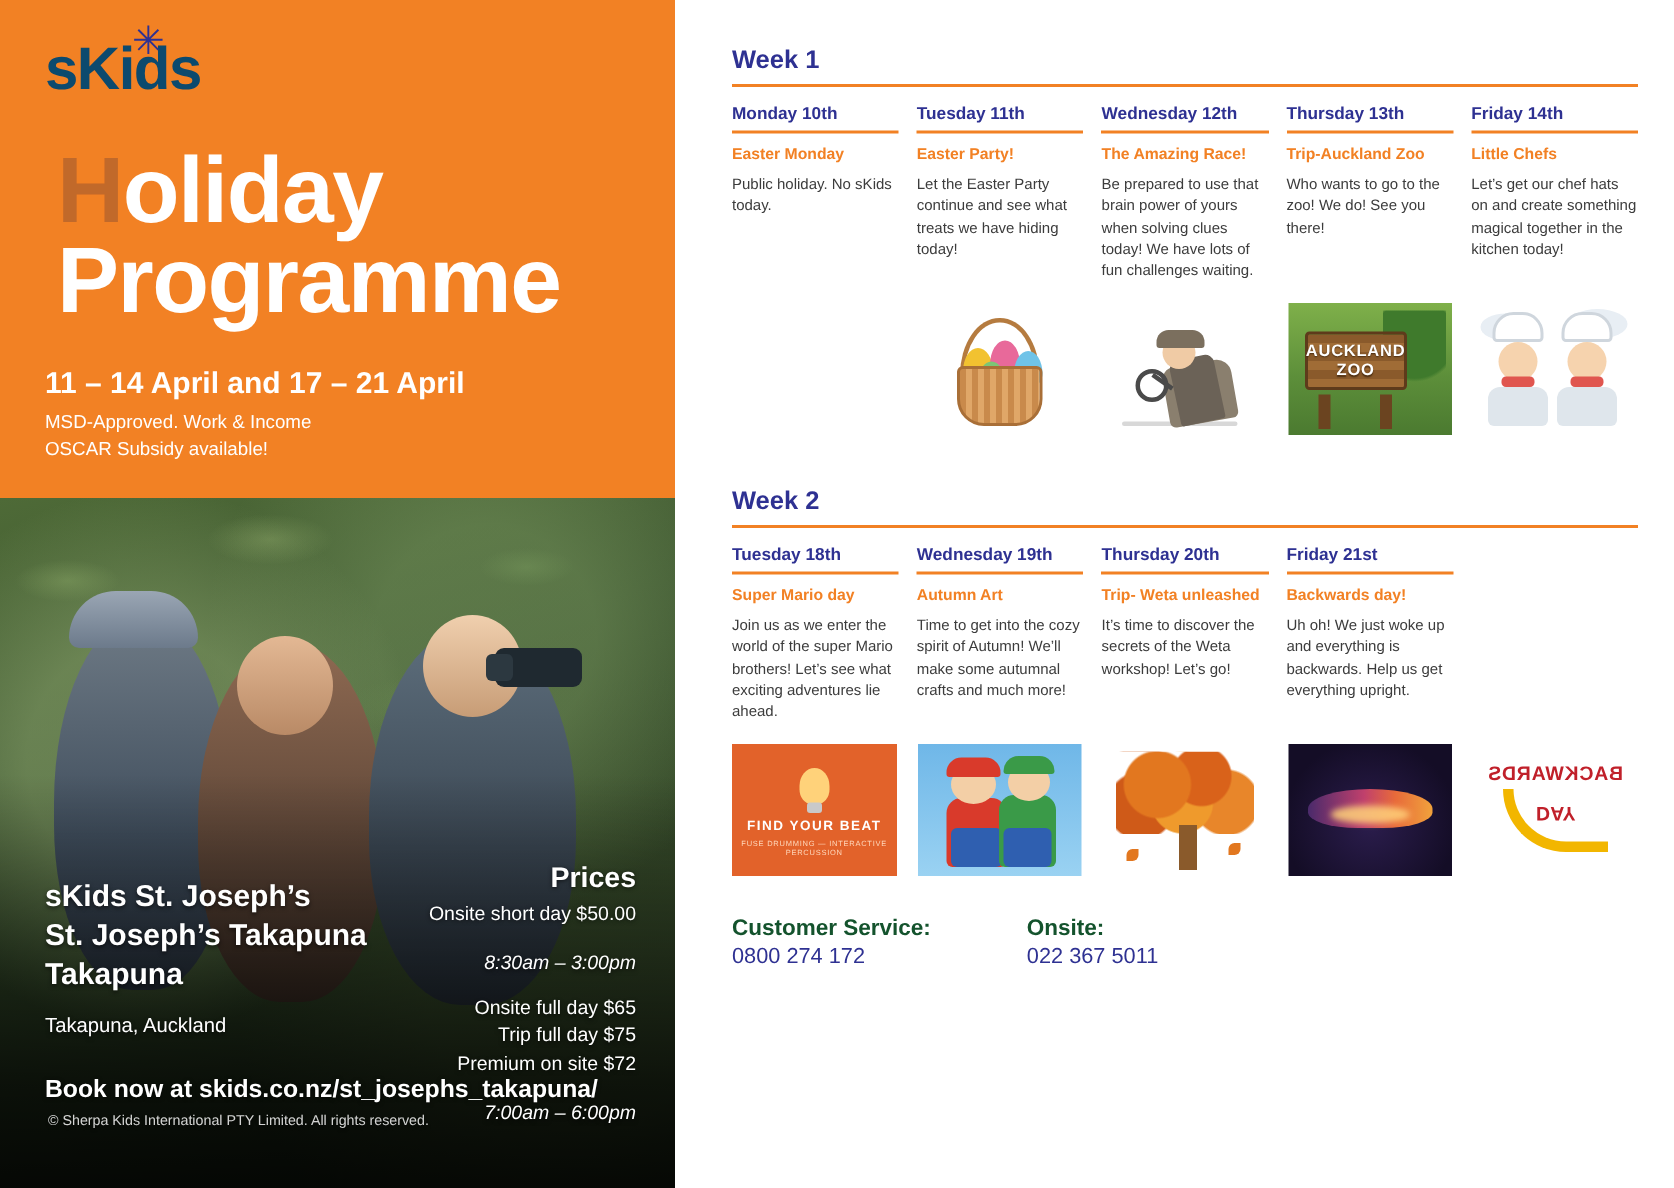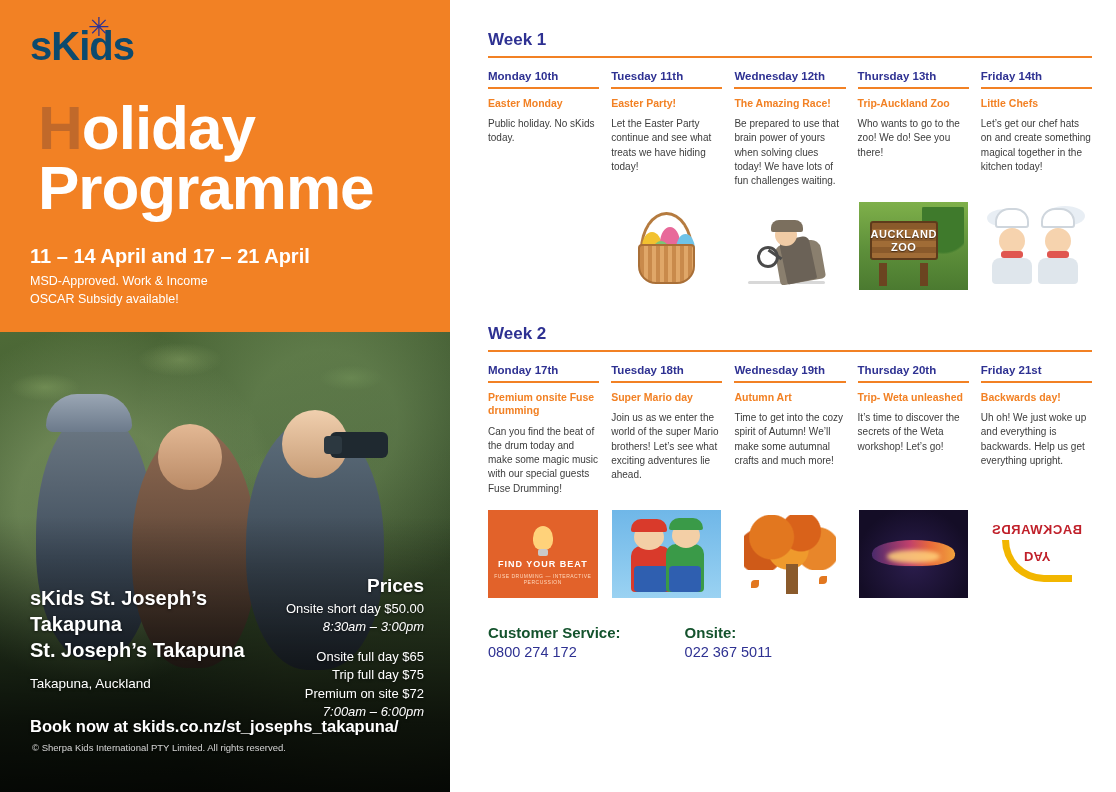--- a/index.html
+++ b/index.html
@@ -147,21 +147,21 @@
   }
   .prices {
     position: absolute;
     right: 26px; top: 575px;
     text-align: right;
     color: #ffffff;
     text-shadow: 0 1px 3px rgba(0,0,0,.65);
   }
   .prices-h { font-size: 19px; font-weight: bold; margin-bottom: 3px; }
   .prices-line { font-size: 13px; line-height: 1.42; }
-  .prices-line.italic { font-style: italic; }
+  .prices-line.italic { font-style: italic; margin-top: 15px; }
   .prices-gap { height: 11px; }
 
   
   .right-panel {
     position: absolute;
     left: 450px; top: 0;
     width: 666px; height: 792px;
     background: #ffffff;
     padding: 30px 24px 0 38px;
   }
@@ -340,22 +340,22 @@
       <div class="kid2-head"></div>
       <div class="kid kid3"></div>
       <div class="kid3-head"></div>
       <div class="binocs"></div>
       <div class="photo-vignette"></div>
     </div>
 
     <div class="loc-block">
       <div class="loc-title">
         <div>sKids  St. Joseph’s</div>
+        <div>St. Joseph’s Takapuna</div>
         <div>Takapuna</div>
-        <div>St. Joseph’s Takapuna</div>
       </div>
       <div class="loc-addr">
         <div>Takapuna, Auckland</div>
       </div>
     </div>
 
     <div class="booknow">Book now at skids.co.nz/st_josephs_takapuna/</div>
     <div class="copyright">© Sherpa Kids International PTY Limited. All rights reserved.</div>
 
     <div class="prices">
@@ -459,26 +459,20 @@
         </div>
       </div>
     </div>
 
     <div style="margin-top:34px;">
       <div class="week-h">Week 2</div>
       <div class="week-rule"></div>
 
       <div class="grid">
         <div>
-          <div class="day-name">Monday 17th</div>
-          <div class="day-rule"></div>
-          <div class="act-title">Premium onsite Fuse drumming</div>
-          <div class="act-desc">Can you find the beat of the drum today and make some magic music with our special guests Fuse Drumming!</div>
-        </div>
-        <div>
           <div class="day-name">Tuesday 18th</div>
           <div class="day-rule"></div>
           <div class="act-title">Super Mario day</div>
           <div class="act-desc">Join us as we enter the world of the super Mario brothers! Let’s see what exciting adventures lie ahead.</div>
         </div>
         <div>
           <div class="day-name">Wednesday 19th</div>
           <div class="day-rule"></div>
           <div class="act-title">Autumn Art</div>
           <div class="act-desc">Time to get into the cozy spirit of Autumn! We’ll make some autumnal crafts and much more!</div>

